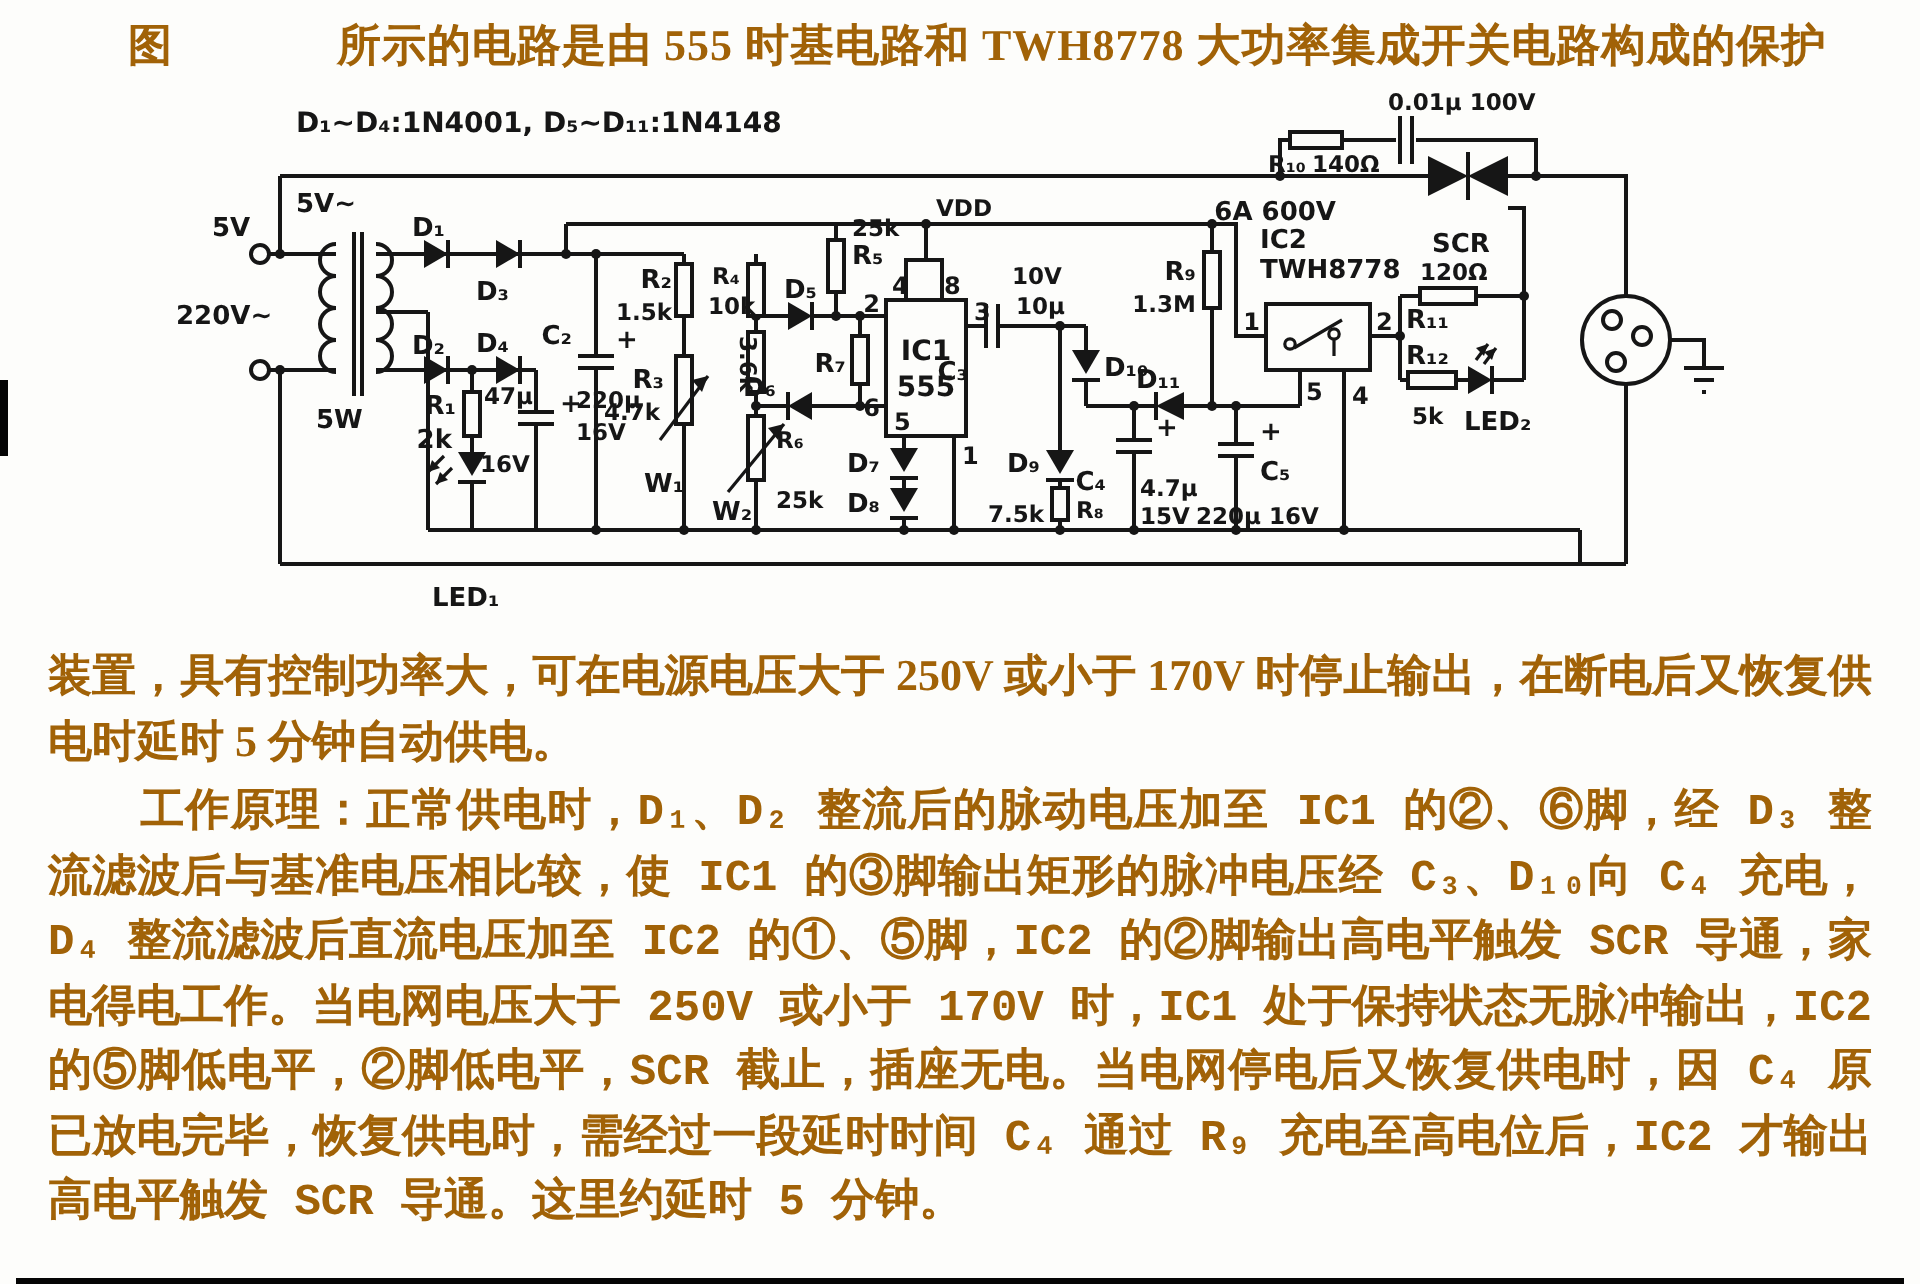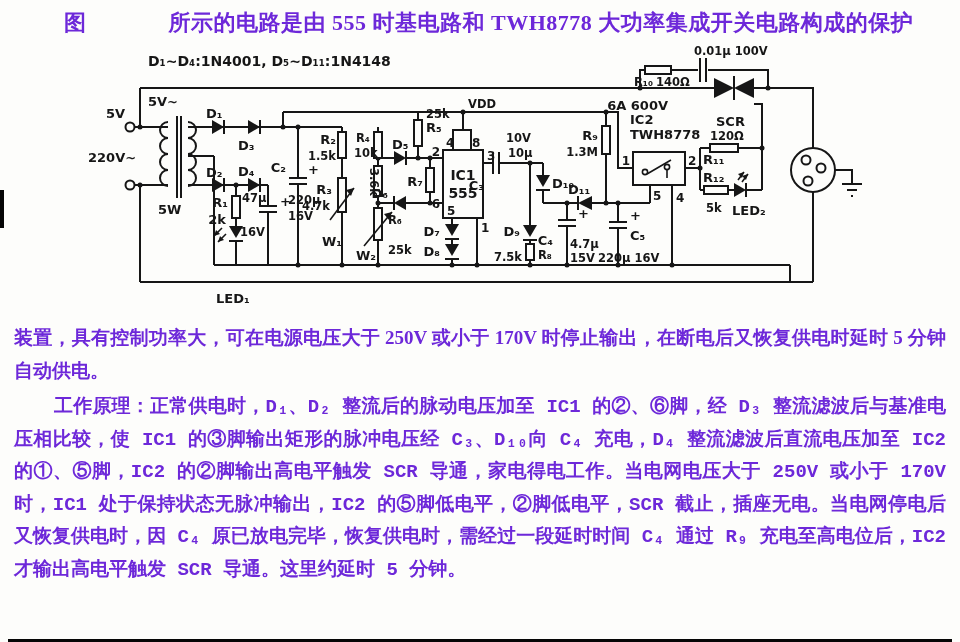--- a/index.html
+++ b/index.html
@@ -1,22 +1,22 @@
 <!DOCTYPE html>
 <html><head>
 <meta charset="utf-8">
 <style>
   html,body{margin:0;padding:0;background:#e8e8e6;}
   #page{position:relative;width:960px;height:642px;background:#fdfdfb;overflow:hidden;
-        font-family:"Liberation Serif","DejaVu Serif",serif;color:#6d28d9;}
+        font-family:"Liberation Serif","DejaVu Serif",serif;color:#a16207;}
   .title-line{position:absolute;top:8px;left:64px;width:880px;font-size:22px;font-weight:bold;
         letter-spacing:.5px;white-space:nowrap;}
   .title-rest{margin-left:82px;}
   #schem{position:absolute;top:46px;left:0;}
-  .body-text{position:absolute;top:322px;left:0;right:0;padding:0 14px;font-size:19px;
+  .body-text{position:absolute;top:322px;left:0;right:0;padding:0 24px;font-size:22px;
         line-height:32.5px;text-align:justify;font-weight:600;}
   .para{margin:0 0 4px 0;}
   .para.indent{text-indent:2.1em;font-family:Liberation Mono, monospace;}
   svg text{font-family:"DejaVu Sans","Liberation Sans",sans-serif;font-size:13px;font-weight:bold;fill:#161616;}
   svg text.sm{font-size:11.5px;}
   svg text.pin{font-size:12px;}
   svg text.icb{font-size:14px;text-anchor:middle;}
   svg text.note{font-size:14px;}
   svg .w{stroke:#161616;stroke-width:2;fill:none;}
   svg .thin{stroke:#161616;stroke-width:1.6;fill:none;}

